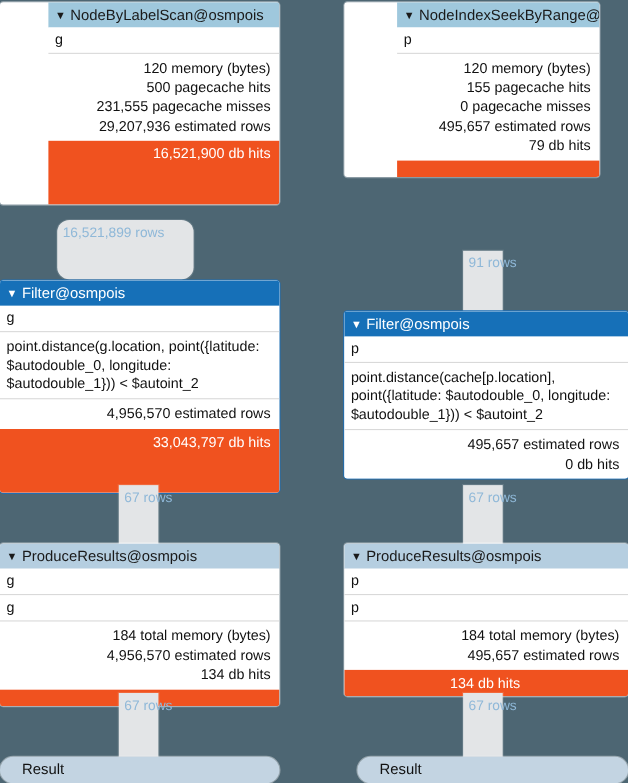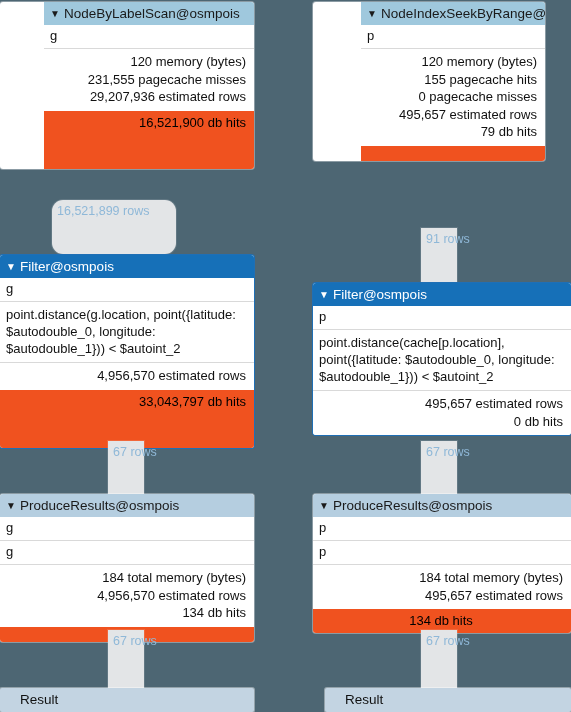--- a/index.html
+++ b/index.html
@@ -72,21 +72,21 @@
     line-height: 17.5px;
     white-space: nowrap;
   }
 
   .dbbar {
     background: #f0521f;
     color: #ffffff;
     text-align: right;
     padding: 3px 8px 3px 6px;
   }
-  .dbbar .stat { color: #000000; }
+  .dbbar .stat { color: #ffffff; }
   .dbbar.tall { min-height: 58px; }
   .dbbar.thin { height: 15px; padding: 0; }
 
   
   .connector {
     position: absolute;
     background: #e3e5e7;
     box-shadow: 0 0 0 1px rgba(255,255,255,0.12);
   }
   .connector-label {
@@ -95,21 +95,21 @@
     font-size: 12.5px;
     color: #8fb8d8;
     white-space: nowrap;
   }
 
   
   .result-bar {
     position: absolute;
     height: 24px;
     background: #c3d4e2;
-    border-radius: 2px;
+    border-radius: 12px;
     box-shadow: 0 0 0 1px rgba(255,255,255,0.4);
   }
   .result-bar span {
     display: block;
     line-height: 24px;
     padding-left: 20px;
     font-size: 13.5px;
     color: #111;
   }
 </style>
@@ -118,20 +118,21 @@
 
 <div id="stage">
 
   <div class="card" style="left:0px; top:2px; width:254px;padding-left:44px;">
     <div class="card-header hdr-light">
       <span class="caret">▼</span><span>NodeByLabelScan@osmpois</span>
     </div>
     <div class="row-ident first">g</div>
     <div class="stats">
       <div class="stat">120 memory (bytes)</div>
+      <div class="stat">500 pagecache hits</div>
       <div class="stat">231,555 pagecache misses</div>
       <div class="stat">29,207,936 estimated rows</div>
     </div>
     <div class="dbbar tall">
       <div class="stat">16,521,900 db hits</div>
     </div>
   </div>
 
   <div class="connector" style="left:52px; top:200px; width:124px; height:54px;border-radius:11px;">
     <span class="connector-label">16,521,899 rows</span>

